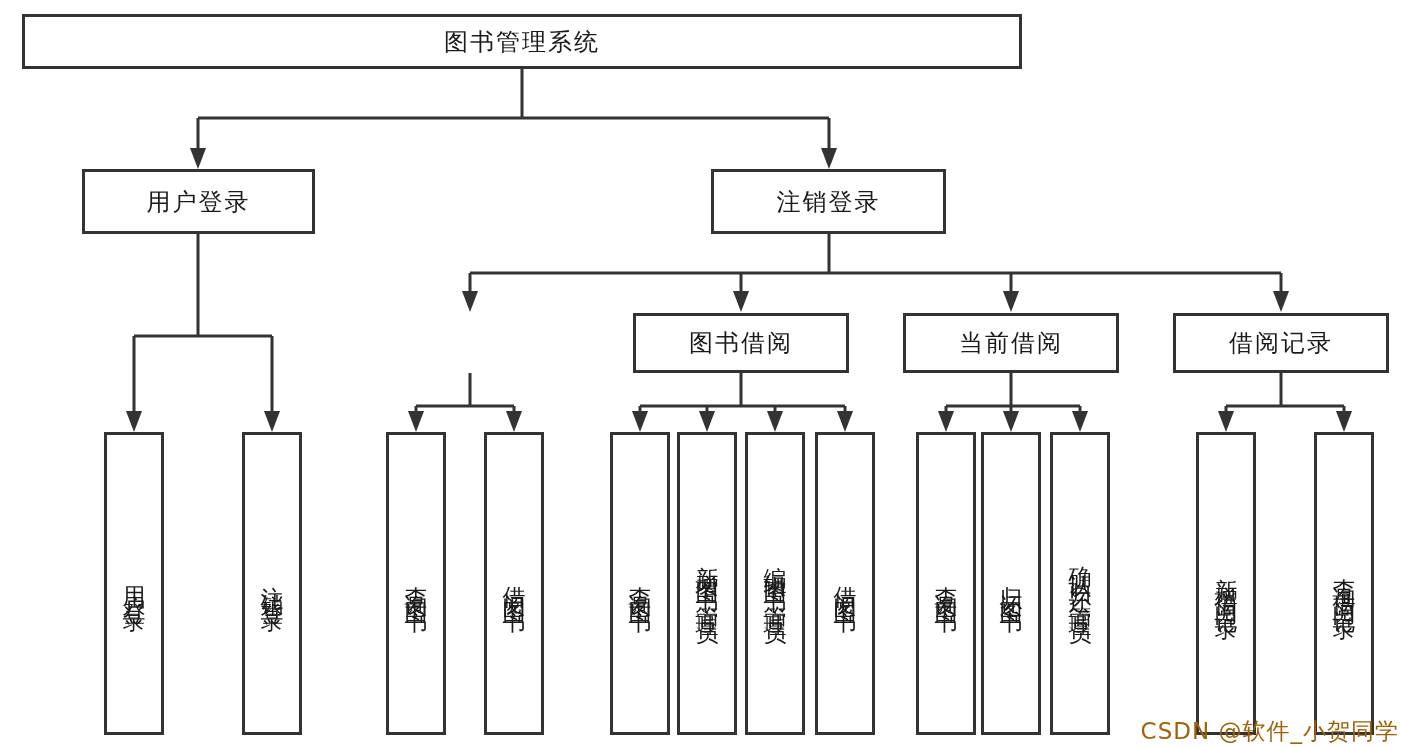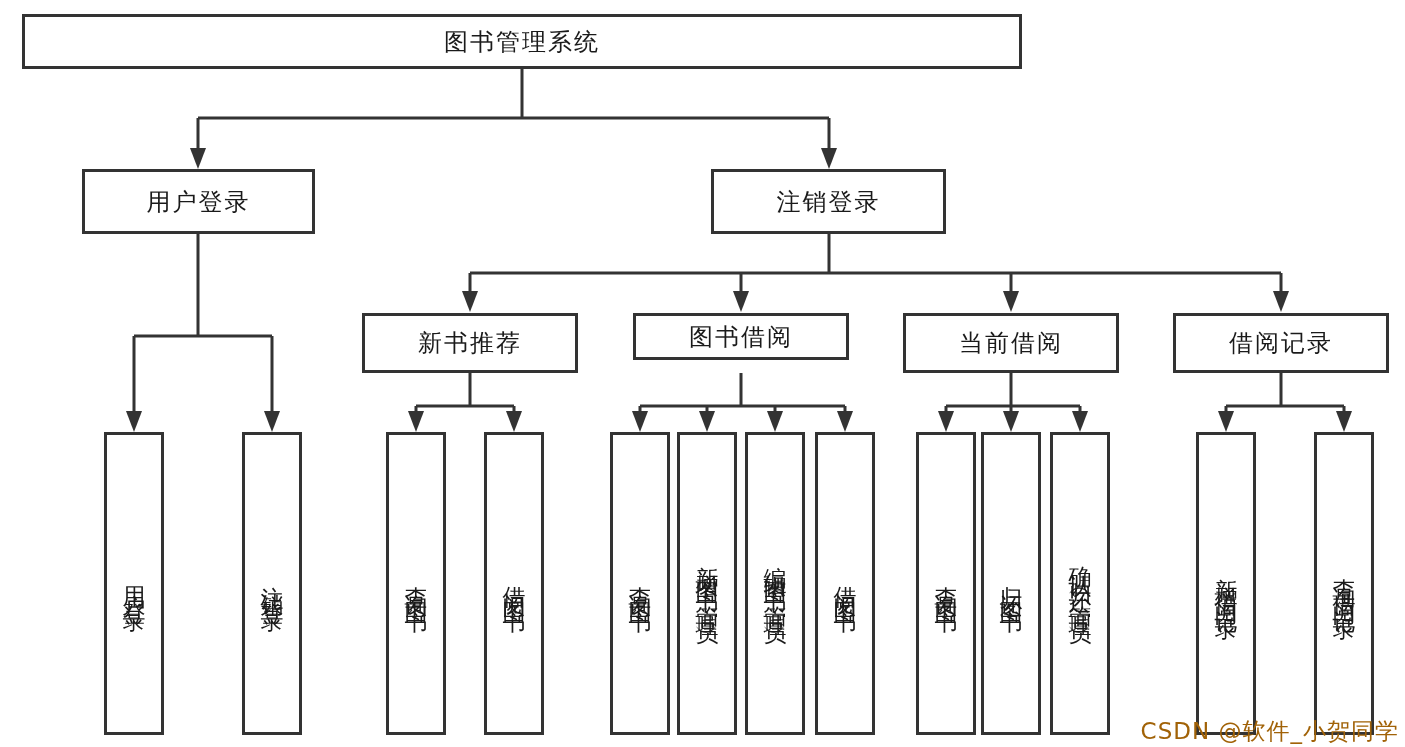--- a/index.html
+++ b/index.html
@@ -107,22 +107,21 @@
       <polygon points="1218,411 1234,411 1226,432"></polygon>
       <polygon points="1336,411 1352,411 1344,432"></polygon>
     </g>
   </svg>
 
   <div class="node" style="left:22px; top:14px; width:1000px; height:55px;">图书管理系统</div>
 
   <div class="node" style="left:82px; top:169px; width:233px; height:65px;">用户登录</div>
   <div class="node" style="left:711px; top:169px; width:235px; height:65px;">注销登录</div>
 
-  <div class="node" style="left:362px; top:313px; width:216px; height:60px;">新书推荐</div>
-  <div class="node" style="left:633px; top:313px; width:216px; height:47px;text-align:center;">图书借阅</div>
+  <div class="node" style="left:633px; top:313px; width:216px; height:60px;text-align:center;">图书借阅</div>
   <div class="node" style="left:903px; top:313px; width:216px; height:60px;">当前借阅</div>
   <div class="node" style="left:1173px; top:313px; width:216px; height:60px;">借阅记录</div>
 
   <div class="node leaf" style="left:104px; top:432px; width:60px; height:303px;">用户登录</div>
   <div class="node leaf" style="left:242px; top:432px; width:60px; height:303px;">注销登录</div>
 
   <div class="node leaf" style="left:386px; top:432px; width:60px; height:303px;">查询图书</div>
   <div class="node leaf" style="left:484px; top:432px; width:60px; height:303px;">借阅图书</div>
 
   <div class="node leaf" style="left:610px; top:432px; width:60px; height:303px;">查询图书</div>

